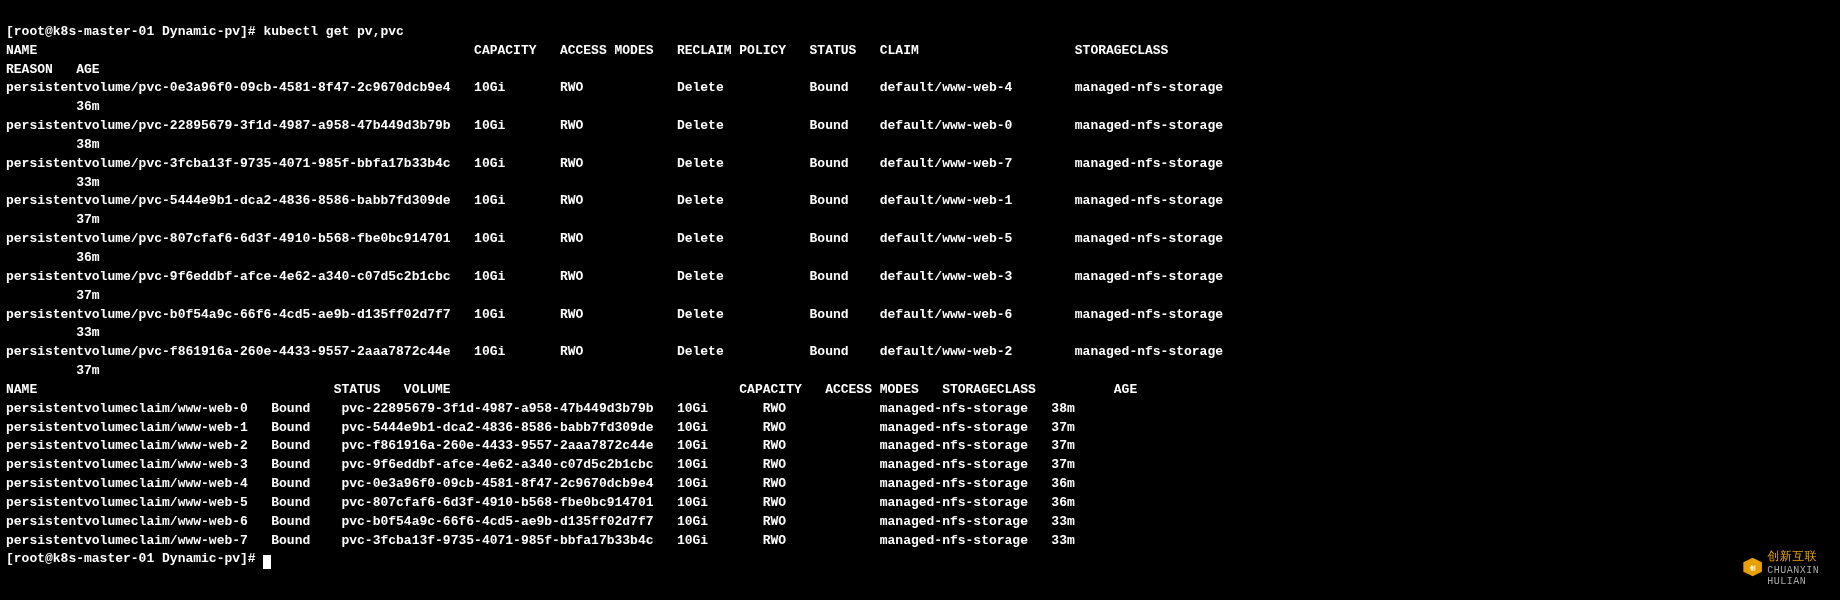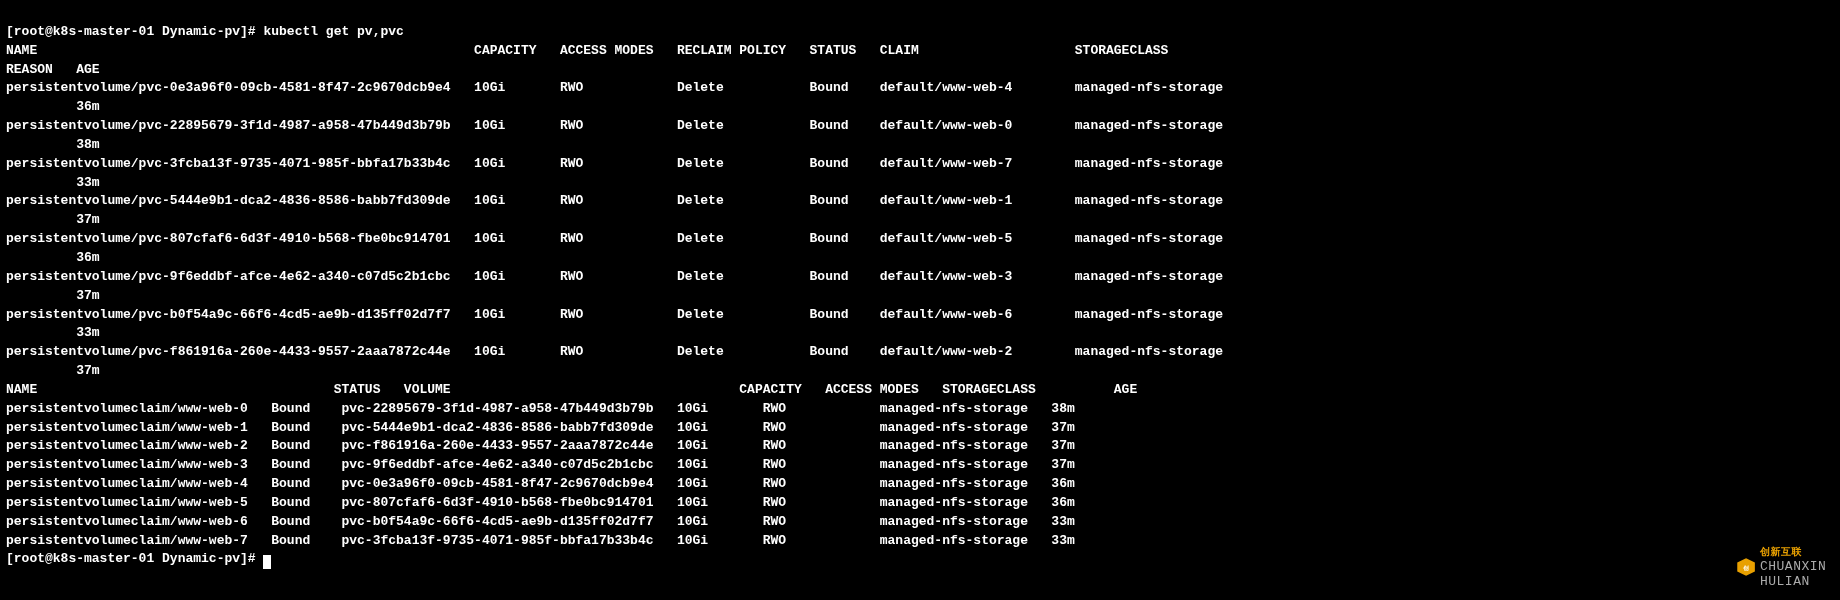--- a/index.html
+++ b/index.html
@@ -47,17 +47,17 @@
 <div class="terminal">
 <span class="line">[root@k8s-master-01 Dynamic-pv]# kubectl get pv,pvc</span><span class="line">NAME                                                        CAPACITY   ACCESS MODES   RECLAIM POLICY   STATUS   CLAIM                    STORAGECLASS</span><span class="line">REASON   AGE</span><span class="line">persistentvolume/pvc-0e3a96f0-09cb-4581-8f47-2c9670dcb9e4   10Gi       RWO            Delete           Bound    default/www-web-4        managed-nfs-storage</span><span class="line">         36m</span><span class="line">persistentvolume/pvc-22895679-3f1d-4987-a958-47b449d3b79b   10Gi       RWO            Delete           Bound    default/www-web-0        managed-nfs-storage</span><span class="line">         38m</span><span class="line">persistentvolume/pvc-3fcba13f-9735-4071-985f-bbfa17b33b4c   10Gi       RWO            Delete           Bound    default/www-web-7        managed-nfs-storage</span><span class="line">         33m</span><span class="line">persistentvolume/pvc-5444e9b1-dca2-4836-8586-babb7fd309de   10Gi       RWO            Delete           Bound    default/www-web-1        managed-nfs-storage</span><span class="line">         37m</span><span class="line">persistentvolume/pvc-807cfaf6-6d3f-4910-b568-fbe0bc914701   10Gi       RWO            Delete           Bound    default/www-web-5        managed-nfs-storage</span><span class="line">         36m</span><span class="line">persistentvolume/pvc-9f6eddbf-afce-4e62-a340-c07d5c2b1cbc   10Gi       RWO            Delete           Bound    default/www-web-3        managed-nfs-storage</span><span class="line">         37m</span><span class="line">persistentvolume/pvc-b0f54a9c-66f6-4cd5-ae9b-d135ff02d7f7   10Gi       RWO            Delete           Bound    default/www-web-6        managed-nfs-storage</span><span class="line">         33m</span><span class="line">persistentvolume/pvc-f861916a-260e-4433-9557-2aaa7872c44e   10Gi       RWO            Delete           Bound    default/www-web-2        managed-nfs-storage</span><span class="line">         37m</span><span class="line"></span><span class="line">NAME                                      STATUS   VOLUME                                     CAPACITY   ACCESS MODES   STORAGECLASS          AGE</span><span class="line">persistentvolumeclaim/www-web-0   Bound    pvc-22895679-3f1d-4987-a958-47b449d3b79b   10Gi       RWO            managed-nfs-storage   38m</span><span class="line">persistentvolumeclaim/www-web-1   Bound    pvc-5444e9b1-dca2-4836-8586-babb7fd309de   10Gi       RWO            managed-nfs-storage   37m</span><span class="line">persistentvolumeclaim/www-web-2   Bound    pvc-f861916a-260e-4433-9557-2aaa7872c44e   10Gi       RWO            managed-nfs-storage   37m</span><span class="line">persistentvolumeclaim/www-web-3   Bound    pvc-9f6eddbf-afce-4e62-a340-c07d5c2b1cbc   10Gi       RWO            managed-nfs-storage   37m</span><span class="line">persistentvolumeclaim/www-web-4   Bound    pvc-0e3a96f0-09cb-4581-8f47-2c9670dcb9e4   10Gi       RWO            managed-nfs-storage   36m</span><span class="line">persistentvolumeclaim/www-web-5   Bound    pvc-807cfaf6-6d3f-4910-b568-fbe0bc914701   10Gi       RWO            managed-nfs-storage   36m</span><span class="line">persistentvolumeclaim/www-web-6   Bound    pvc-b0f54a9c-66f6-4cd5-ae9b-d135ff02d7f7   10Gi       RWO            managed-nfs-storage   33m</span><span class="line">persistentvolumeclaim/www-web-7   Bound    pvc-3fcba13f-9735-4071-985f-bbfa17b33b4c   10Gi       RWO            managed-nfs-storage   33m</span><span class="line">[root@k8s-master-01 Dynamic-pv]# <span class="cursor"></span></span></div>
 
 <div class="brand-logo">
   <div style="display:flex;align-items:center;gap:4px;">
     <svg width="32" height="32" viewBox="0 0 32 32">
       <polygon points="16,2 30,9 30,23 16,30 2,23 2,9" fill="#e8a000"></polygon>
       <text x="16" y="20" text-anchor="middle" fill="white" font-size="9" font-weight="bold" font-family="Arial">创</text>
     </svg>
     <div>
-      <div style="color:#e8a000;font-size:10px;font-weight:bold;letter-spacing:0.5px;">创新互联</div>
-      <div style="color:#aaaaaa;font-size:13px;letter-spacing:0.5px;">CHUANXIN HULIAN</div>
+      <div style="color:#e8a000;font-size:12px;font-weight:normal;letter-spacing:0.5px;">创新互联</div>
+      <div style="color:#aaaaaa;font-size:10px;letter-spacing:0.5px;">CHUANXIN HULIAN</div>
     </div>
   </div>
 </div>
 
 </body></html>

